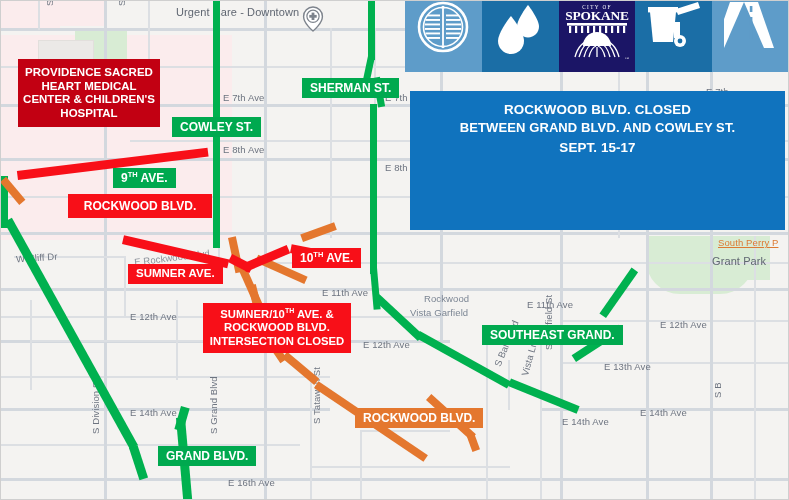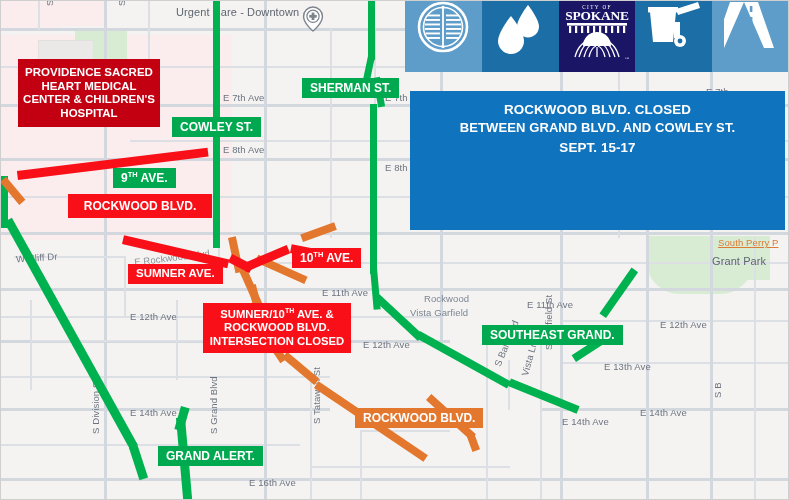--- a/index.html
+++ b/index.html
@@ -158,21 +158,21 @@
     <div class="mlabel" style="left:16px;top:252px;transform:rotate(-4deg);">W Cliff Dr</div>
     <div class="mlabel" style="left:322px;top:287px;">E 11th Ave</div>
     <div class="mlabel" style="left:527px;top:299px;">E 11th Ave</div>
     <div class="mlabel" style="left:130px;top:311px;">E 12th Ave</div>
     <div class="mlabel" style="left:363px;top:339px;">E 12th Ave</div>
     <div class="mlabel" style="left:660px;top:319px;">E 12th Ave</div>
     <div class="mlabel" style="left:604px;top:361px;">E 13th Ave</div>
     <div class="mlabel" style="left:130px;top:407px;">E 14th Ave</div>
     <div class="mlabel" style="left:562px;top:416px;">E 14th Ave</div>
     <div class="mlabel" style="left:640px;top:407px;">E 14th Ave</div>
-    <div class="mlabel" style="left:228px;top:477px;margin-left:21px;">E 16th Ave</div>
+    <div class="mlabel" style="left:228px;top:477px;">E 16th Ave</div>
     <div class="mlabel" style="left:134px;top:252px;transform:rotate(-7deg);color:#8a9099;">E Rockwood Blvd</div>
     <div class="mlabel vert" style="left:90px;top:434px;">S Division St</div>
     <div class="mlabel vert" style="left:208px;top:434px;">S Grand Blvd</div>
     <div class="mlabel vert" style="left:311px;top:424px;">S Tatawah St</div>
     <div class="mlabel vert" style="left:492px;top:364px;transform:rotate(-68deg);transform-origin:left top;">S Balou Rd</div>
     <div class="mlabel vert" style="left:519px;top:374px;transform:rotate(-74deg);transform-origin:left top;">Vista Ln</div>
     <div class="mlabel vert" style="left:543px;top:350px;">S Garfield St</div>
     <div class="mlabel vert" style="left:712px;top:398px;">S B</div>
 
     <div class="mlabel res" style="left:424px;top:293px;">Rockwood</div>
@@ -244,21 +244,21 @@
     <div class="chip red" style="left:203px;top:303px;width:148px;font-size:11.3px;padding:5px 4px;">
       <div><span>SUMNER/10</span><sup>TH</sup><span> AVE. &amp;</span></div>
       <div>ROCKWOOD BLVD.</div>
       <div>INTERSECTION CLOSED</div>
     </div>
 
     <div class="chip green" style="left:482px;top:325px;font-size:12px;">SOUTHEAST GRAND.</div>
 
     <div class="chip orange" style="left:355px;top:408px;font-size:12px;">ROCKWOOD BLVD.</div>
 
-    <div class="chip green" style="left:158px;top:446px;font-size:12px;">GRAND ALERT.</div>
+    <div class="chip green" style="left:158px;top:446px;font-size:12px;">GRAND BLVD.</div>
   </div>
 
   <div class="iconbar">
 
     <div class="iconcell ic1">
       <svg width="54" height="54" viewBox="0 0 54 54">
         <circle cx="27" cy="27" r="24" fill="none" stroke="#fff" stroke-width="2.6"></circle>
         <circle cx="27" cy="27" r="19.5" fill="none" stroke="#fff" stroke-width="1.6"></circle>
         <rect x="26.1" y="9" width="1.8" height="36" fill="#fff"></rect>
         <g fill="#fff">

